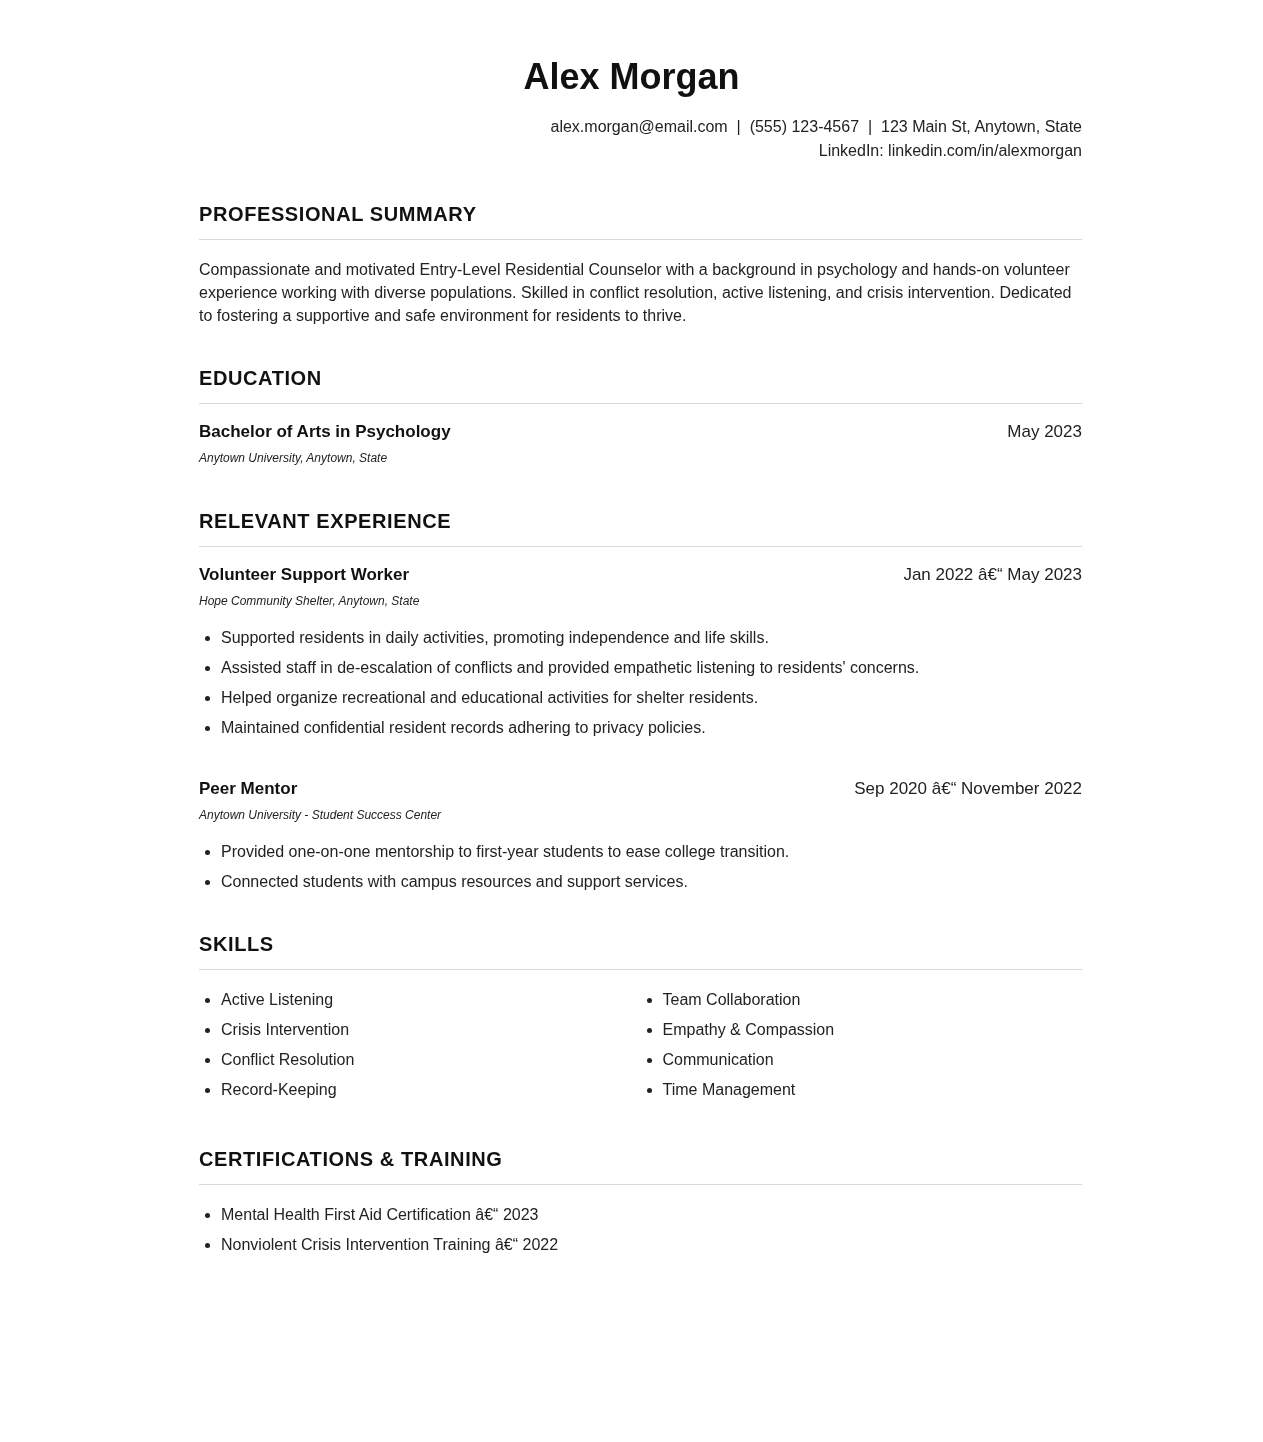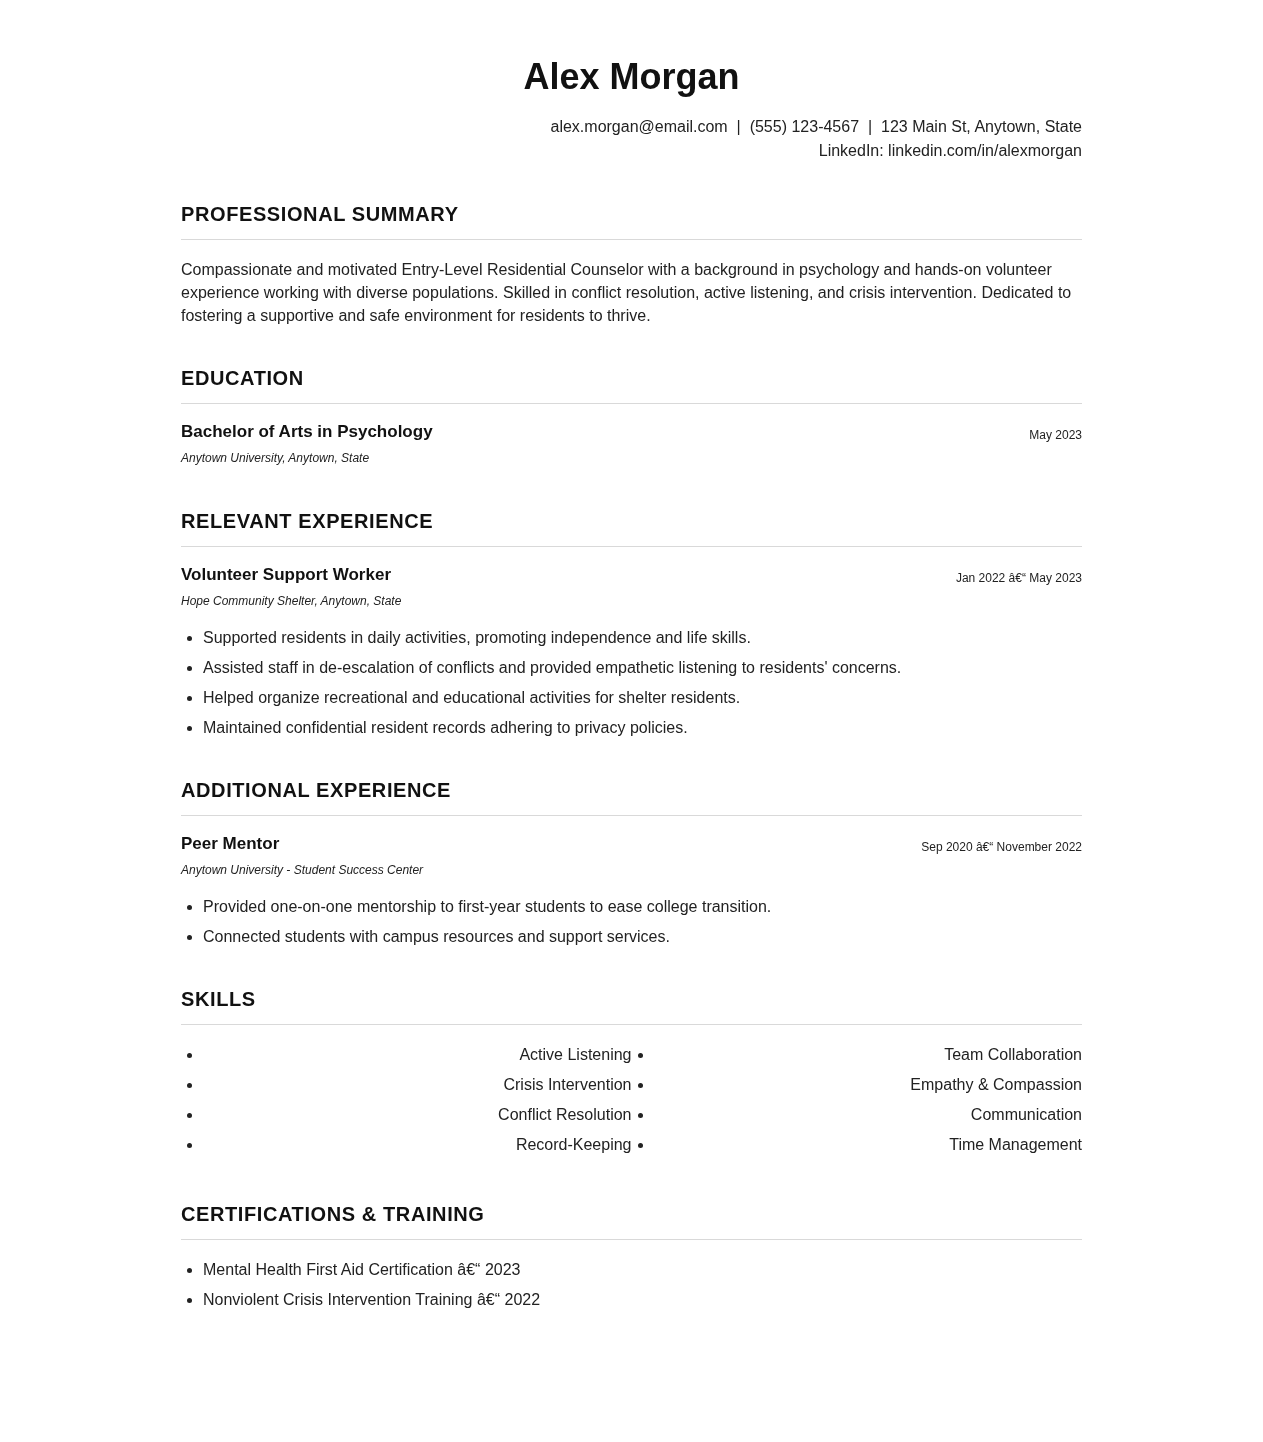--- a/index.html
+++ b/index.html
@@ -25,21 +25,21 @@
     line-height: 1.15;
   }
   .contact {
     font-size: 16px;
     line-height: 24px;
     margin: 0;
     color: #222222;
     text-align: right;
   }
   
-  .section { margin-top: 40px; }
+  .section { margin-top: 40px; margin-left: 18px; }
   .section-title {
     font-size: 20px;
     font-weight: bold;
     letter-spacing: 0.6px;
     color: #111111;
     margin: 0 0 18px 0;
     padding-bottom: 13px;
     border-bottom: 1px solid #d9d9d9;
   }
   .body-text {
@@ -52,21 +52,21 @@
     justify-content: space-between;
     align-items: flex-end;
   }
   .entry-title {
     font-size: 17px;
     font-weight: bold;
     margin: 0;
     color: #111111;
   }
   .entry-date {
-    font-size: 12px;
+    font-size: 17px;
     color: #222222;
     white-space: nowrap;
   }
   .entry-sub {
     font-size: 12px;
     font-style: italic;
     margin: 5px 0 0 0;
     line-height: 23px;
   }
   ul.bullets {
@@ -80,21 +80,20 @@
     margin-bottom: 7px;
   }
   .skills-columns {
     display: flex;
     margin-top: 13px;
   }
   .skills-columns ul.bullets {
     width: 50%;
     margin-top: 0;
     box-sizing: border-box;
-    text-align: right;
   }
 </style>
 </head>
 <body>
 
 <div class="page">
 
   <header class="resume-header">
     <h1 class="name">Alex Morgan</h1>
     <p class="contact">alex.morgan@email.com &nbsp;|&nbsp; (555) 123-4567 &nbsp;|&nbsp; 123 Main St, Anytown, State</p>
@@ -124,21 +123,20 @@
     <p class="entry-sub">Hope Community Shelter, Anytown, State</p>
     <ul class="bullets">
       <li>Supported residents in daily activities, promoting independence and life skills.</li>
       <li>Assisted staff in de-escalation of conflicts and provided empathetic listening to residents' concerns.</li>
       <li>Helped organize recreational and educational activities for shelter residents.</li>
       <li>Maintained confidential resident records adhering to privacy policies.</li>
     </ul>
   </section>
 
   <section class="section">
-    <h2 class="section-title">ADDITIONAL EXPERIENCE</h2>
     <div class="entry-head">
       <h3 class="entry-title">Peer Mentor</h3>
       <span class="entry-date">Sep 2020 â€“ November 2022</span>
     </div>
     <p class="entry-sub">Anytown University - Student Success Center</p>
     <ul class="bullets">
       <li>Provided one-on-one mentorship to first-year students to ease college transition.</li>
       <li>Connected students with campus resources and support services.</li>
     </ul>
   </section>

